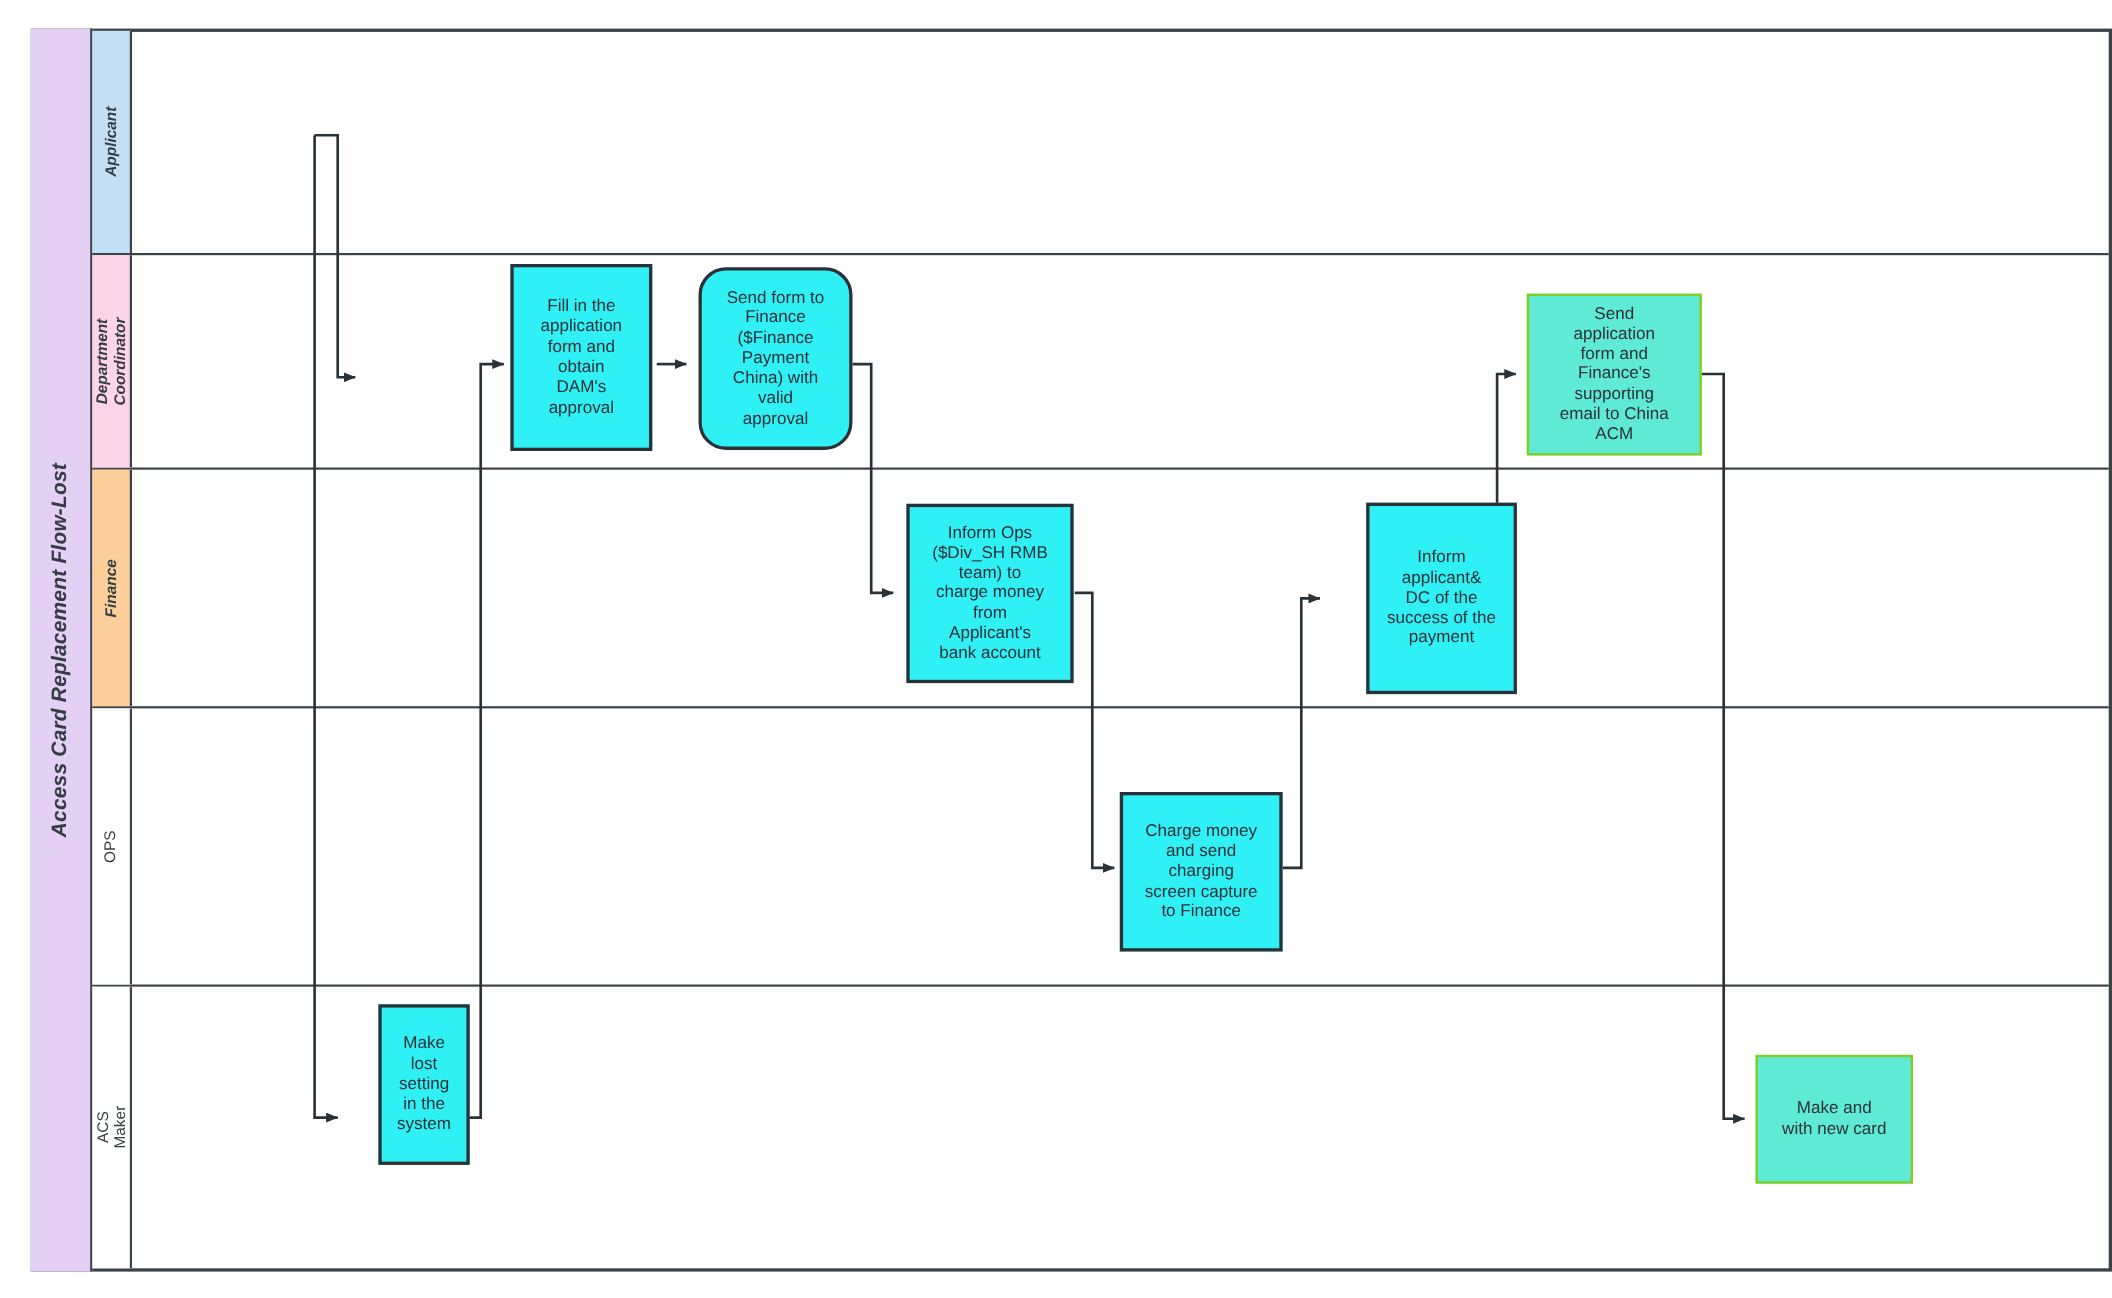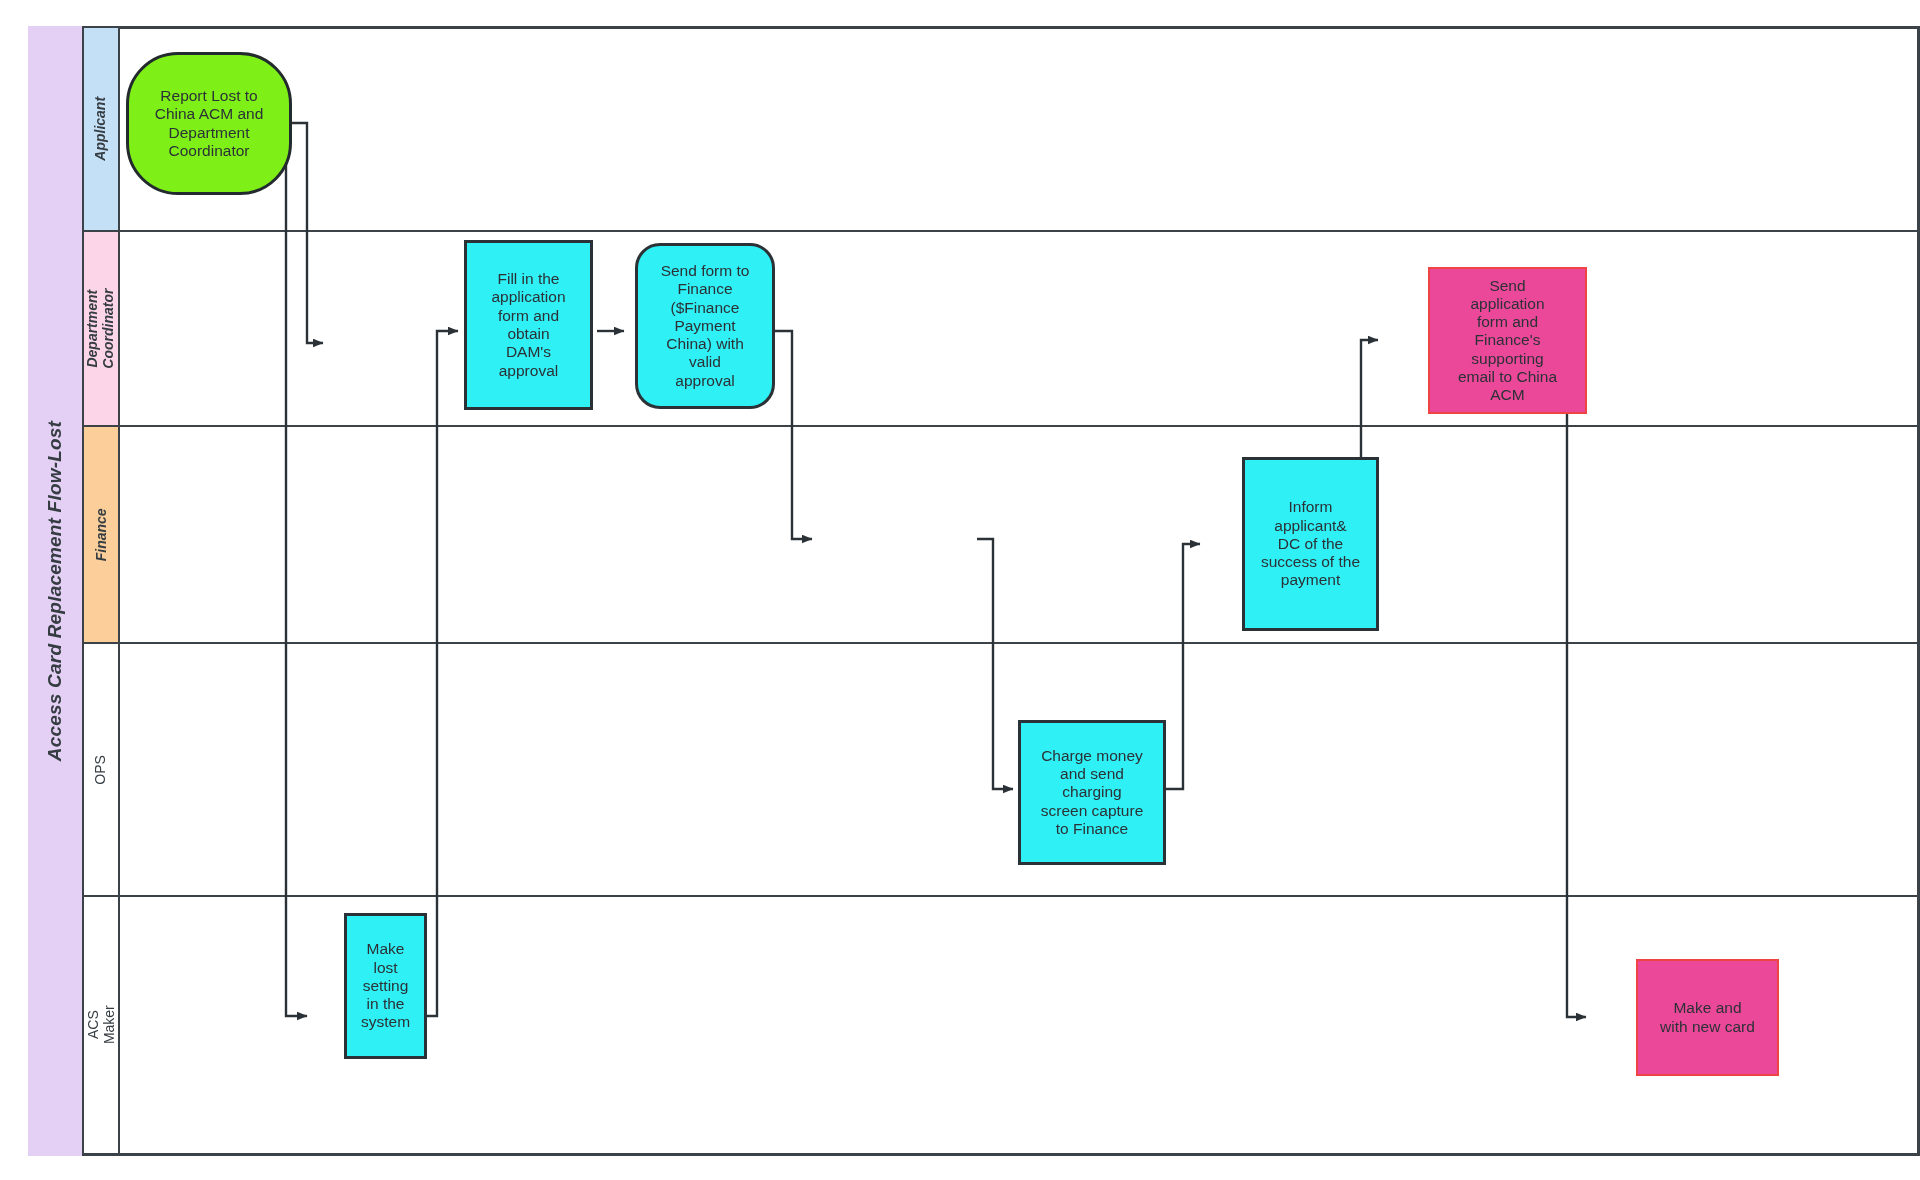--- a/index.html
+++ b/index.html
@@ -88,23 +88,22 @@
   .node.start {
     background: #7ef018;
     border: 3px solid #232a2e;
     border-radius: 52px;
   }
   .node.task {
     background: #2ff0f5;
     border: 3px solid #2b3237;
   }
   .node.plain {
-    background: #ec4899;
-    border: 2px solid #ef4444;
-    margin-left: 40px;
+    background: #5eead4;
+    border: 2px solid #84cc16;
   }
 </style>
 </head>
 <body>
 
 <div id="stage">
 
   <div class="pool"></div>
 
   <div class="pool-title">
@@ -168,24 +167,20 @@
       <path d="M 977,539 L 993,539 L 993,789 L 1013,789" marker-end="url(#arw)"></path>
 
       <path d="M 1166,789 L 1183,789 L 1183,544 L 1200,544" marker-end="url(#arw)"></path>
 
       <path d="M 1342,544 L 1361,544 L 1361,340 L 1378,340" marker-end="url(#arw)"></path>
 
       <path d="M 1547,340 L 1567,340 L 1567,1017 L 1586,1017" marker-end="url(#arw)"></path>
     </g>
   </svg>
 
-  <div class="node start" style="left:126px; top:52px; width:166px; height:143px;">Report Lost to
-China ACM and
-Department
-Coordinator</div>
 
   <div class="node task" style="left:464px; top:240px; width:129px; height:170px;">Fill in the
 application
 form and
 obtain
 DAM's
 approval</div>
 
   <div class="node task" style="left:635px; top:243px; width:140px; height:166px;border-radius:25px;">Send form to
 Finance
@@ -196,20 +191,27 @@
 approval</div>
 
   <div class="node plain" style="left:1388px; top:267px; width:159px; height:147px;">Send
 application
 form and
 Finance's
 supporting
 email to China
 ACM</div>
 
+  <div class="node task" style="left:824px; top:458px; width:152px; height:163px;">Inform Ops
+($Div_SH RMB
+team) to
+charge money
+from
+Applicant's
+bank account</div>
 
   <div class="node task" style="left:1206px; top:457px; width:137px; height:174px;margin-left:36px;">Inform
 applicant&amp;
 DC of the
 success of the
 payment</div>
 
   <div class="node task" style="left:1018px; top:720px; width:148px; height:145px;">Charge money
 and send
 charging

